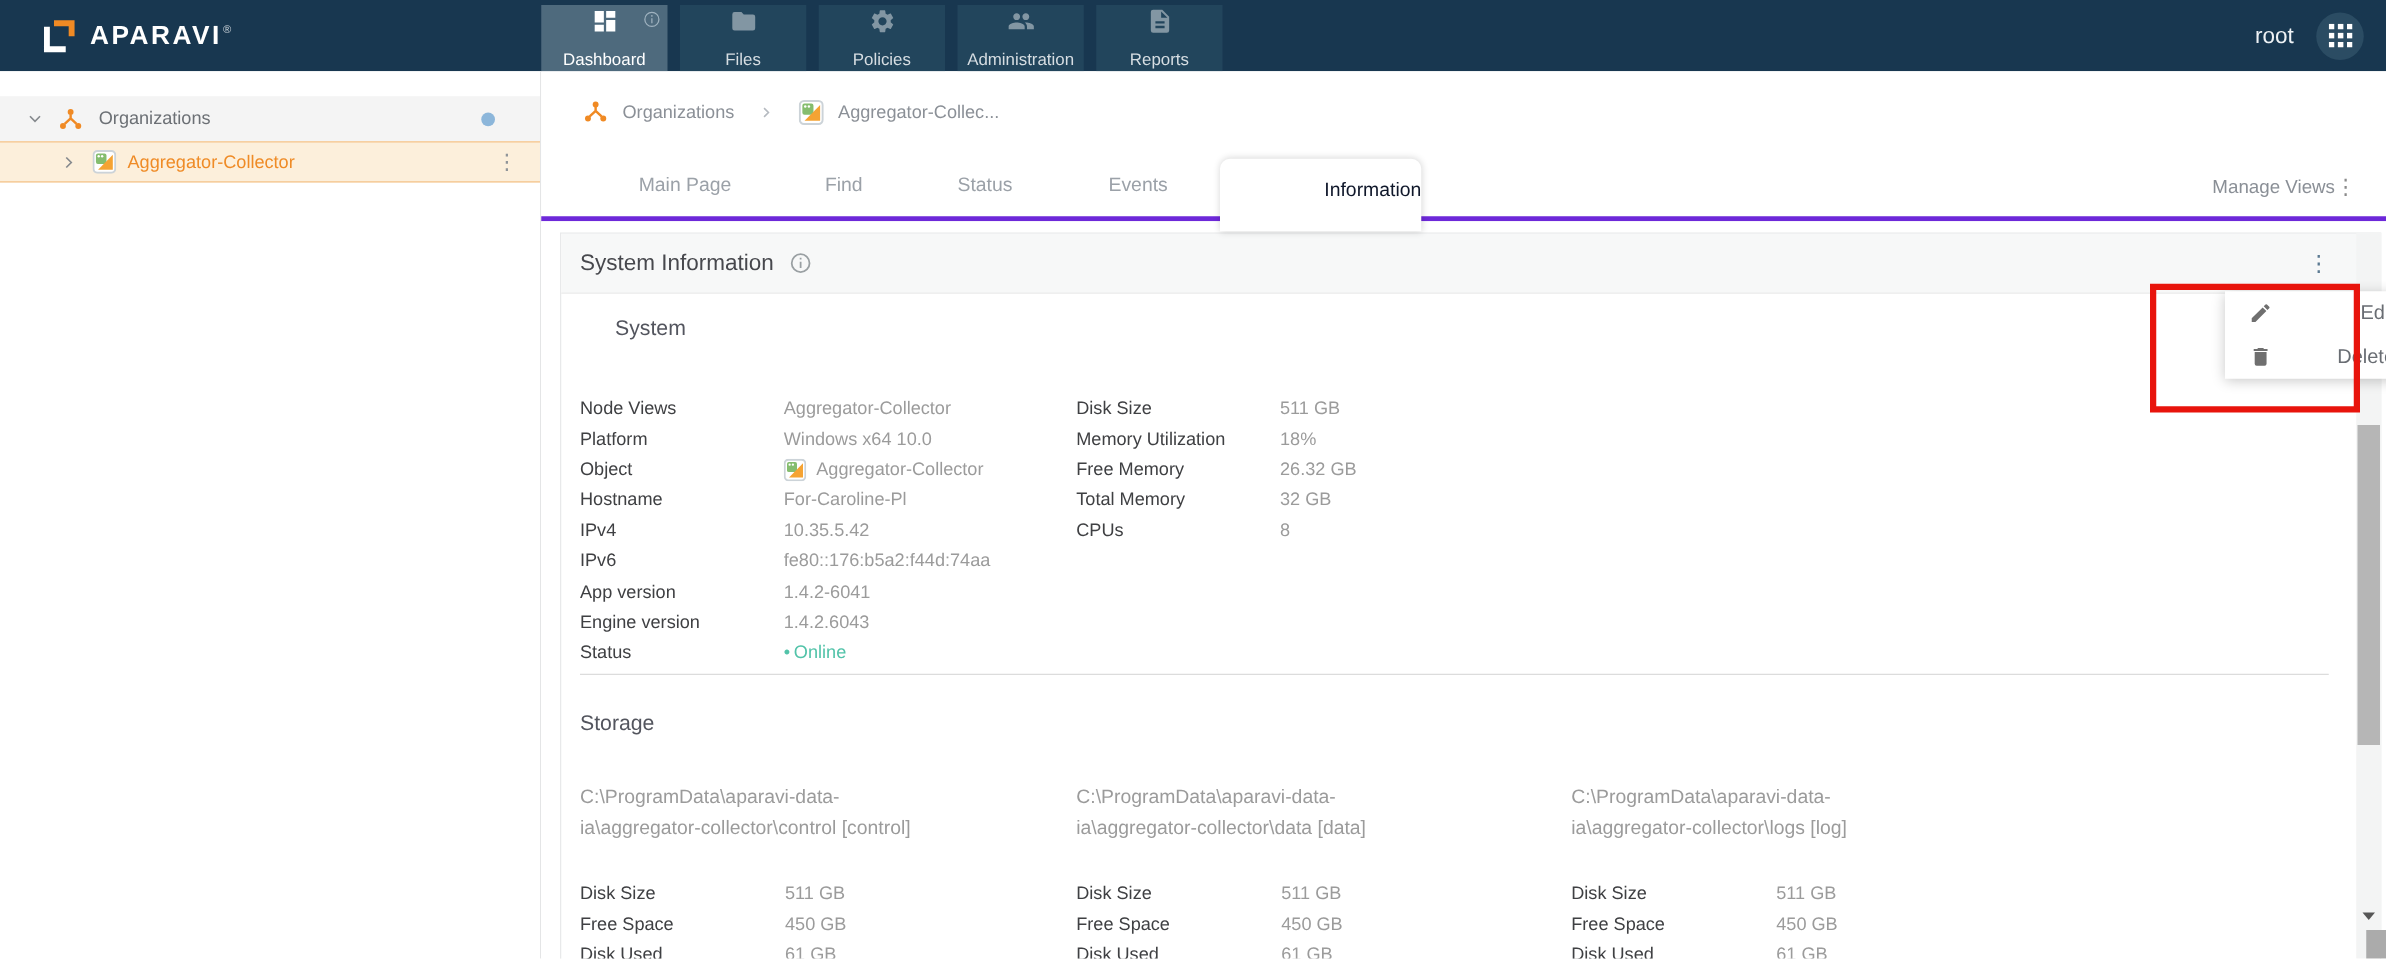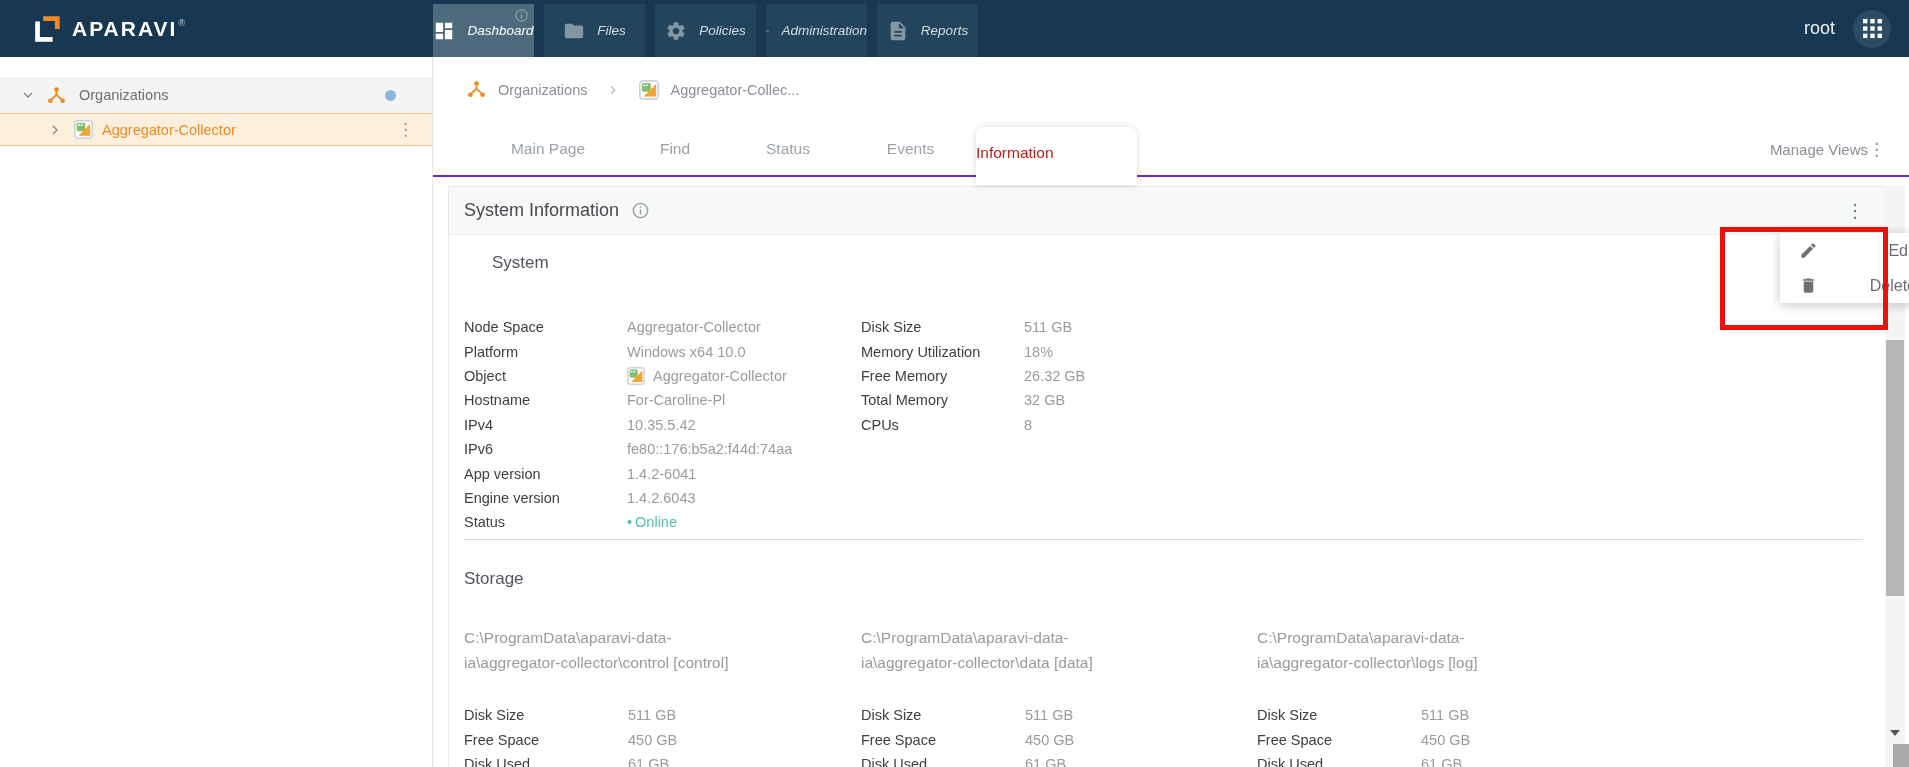--- a/index.html
+++ b/index.html
@@ -6,21 +6,21 @@
   html,body { width:1909px; height:767px; overflow:hidden; background:#fff;
               font-family:"Liberation Sans","DejaVu Sans",sans-serif; }
   .app { position:relative; width:1909px; height:767px; overflow:hidden; background:#fff;padding-left:24px; }
 
   
   .hdr { position:absolute; left:0; top:0; width:100%; height:57px; background:#183750; display:flex; align-items:stretch; }
   .logo-wrap { width:433px; flex:none; display:flex; align-items:center; padding-left:30px; }
   .logo-txt { color:#fff; font-size:21px; font-weight:bold; letter-spacing:2px; margin-left:10px; }
   .logo-reg { color:#cdd5db; font-size:9px; vertical-align:top; position:relative; top:-6px; margin-left:1px; }
   .nav-tab { position:relative; width:101px; flex:none; margin:4px 10px 0 0; background:#22455c; color:#d6dde2;
-             display:flex; flex-direction:row; align-items:center; justify-content:center; gap:12px; cursor:pointer;font-style:italic; }
+             display:flex; flex-direction:column; align-items:center; justify-content:center; gap:12px; cursor:pointer; }
   .nav-tab:first-of-type { width:103px; }
   .nav-tab .ntlbl { font-size:13.5px; }
   .nav-tab svg.nticon { width:22px; height:22px; fill:#8296a3; }
   .nav-tab.active { background:#4e6a7d; color:#fff; }
   .nav-tab.active svg.nticon { fill:#fff; }
   .nav-badge { position:absolute; top:4px; right:5px; width:15px; height:15px; }
   .nav-badge svg { width:15px; height:15px; stroke:#9fb2bf; fill:none; stroke-width:1.6; }
   .hdr-right { margin-left:auto; display:flex; align-items:center; gap:18px; padding-right:18px; }
   .hdr-user { color:#eef2f5; font-size:18px; }
   .apps-btn { width:38px; height:38px; border-radius:50%; background:#2b4c63; border:none; display:flex; align-items:center; justify-content:center; cursor:pointer; }
@@ -37,24 +37,24 @@
   .kebab { color:#8f9499; font-size:17px; line-height:1; letter-spacing:0; cursor:pointer; user-select:none; }
   .row-node .kebab { margin-left:auto; margin-right:18px; }
   .chev svg { width:16px; height:16px; stroke:#85898d; fill:none; stroke-width:2; display:block; }
 
   
   .main { position:absolute; left:433px; top:57px; right:0; bottom:0; background:#fff; }
   .breadcrumb { position:absolute; top:0; left:0; right:0; height:65px; display:flex; align-items:center; padding-left:33px; gap:11px; color:#8b9097; font-size:14.5px; }
   .bc-sep svg { width:14px; height:14px; stroke:#b5bac0; stroke-width:2.2; fill:none; display:block; }
   .bc-item { cursor:pointer; }
 
-  .tabbar { position:absolute; top:65px; left:0; right:0; height:55px; border-bottom:2px solid #6d28d9; }
+  .tabbar { position:absolute; top:65px; left:0; right:0; height:55px; border-bottom:4px solid #6d28d9; }
   .ptab { position:absolute; top:0; height:54px; line-height:54px; text-align:center; color:#9ba1a8; font-size:15.5px; cursor:pointer; }
-  .ptab-card { position:absolute; top:5px; height:58px; line-height:52px; text-align:left; background:#fff; z-index:3;
-               border-radius:8px 8px 0 0; box-shadow:0 0 6px rgba(0,0,0,.16); color:#b91c1c; font-size:15.5px; cursor:pointer; }
+  .ptab-card { position:absolute; top:5px; height:58px; line-height:52px; text-align:right; background:#fff; z-index:3;
+               border-radius:8px 8px 0 0; box-shadow:0 0 6px rgba(0,0,0,.16); color:#0f172a; font-size:15.5px; cursor:pointer; }
   .manage { position:absolute; right:24px; top:0; height:55px; display:flex; align-items:center; color:#8a8f96; font-size:15px; }
 
   .content { position:absolute; top:120px; left:0; right:0; height:600px; background:#fff; }
   .panel { position:absolute; left:15px; top:9px; width:1457px; height:640px; background:#fff; border:1px solid #e8e9ea; }
   .panel-head { height:48px; background:#f7f8f8; border-bottom:1px solid #ececec; display:flex; align-items:center; padding:0 40px 0 15px; }
   .panel-title { color:#47484d; font-size:18px; }
   .iinfo { margin-left:12px; width:19px; height:19px; cursor:pointer; }
   .iinfo svg { width:19px; height:19px; display:block; }
   .panel-kebab { margin-left:auto; color:#5c7a92; font-size:18px; }
 
@@ -247,21 +247,21 @@
                 <line x1="12" y1="6.6" x2="12" y2="8.4"></line>
               </svg>
           </span>
           <span class="kebab panel-kebab">⋮</span>
         </div>
 
         <div class="sec-h sys">System</div>
 
         <div class="fields fl">
           <div class="frow">
-              <span class="flabel">Node Space</span>
+              <span class="flabel">Node Views</span>
               <span class="fvalue">Aggregator-Collector</span>
             </div>
           <div class="frow">
               <span class="flabel">Platform</span>
               <span class="fvalue">Windows x64 10.0</span>
             </div>
           <div class="frow">
             <span class="flabel">Object</span>
             <span class="fvalue">
               <svg width="18" height="18" viewBox="0 0 18 18">

